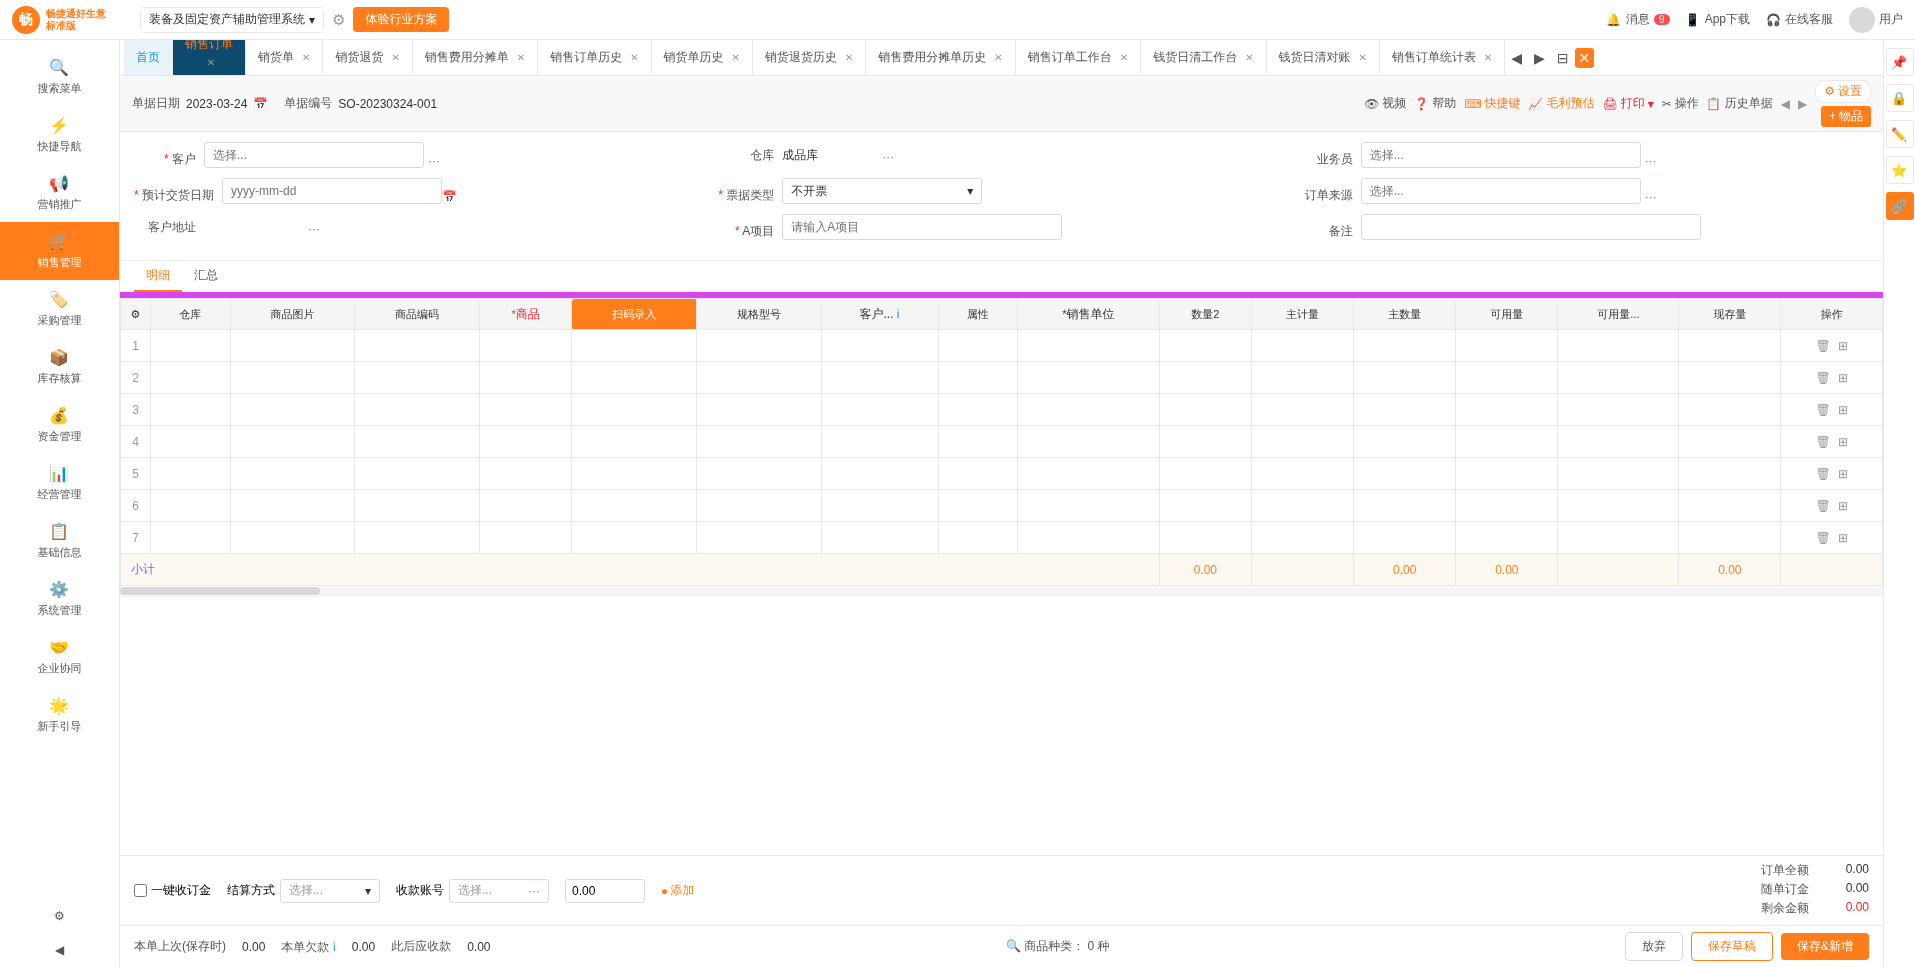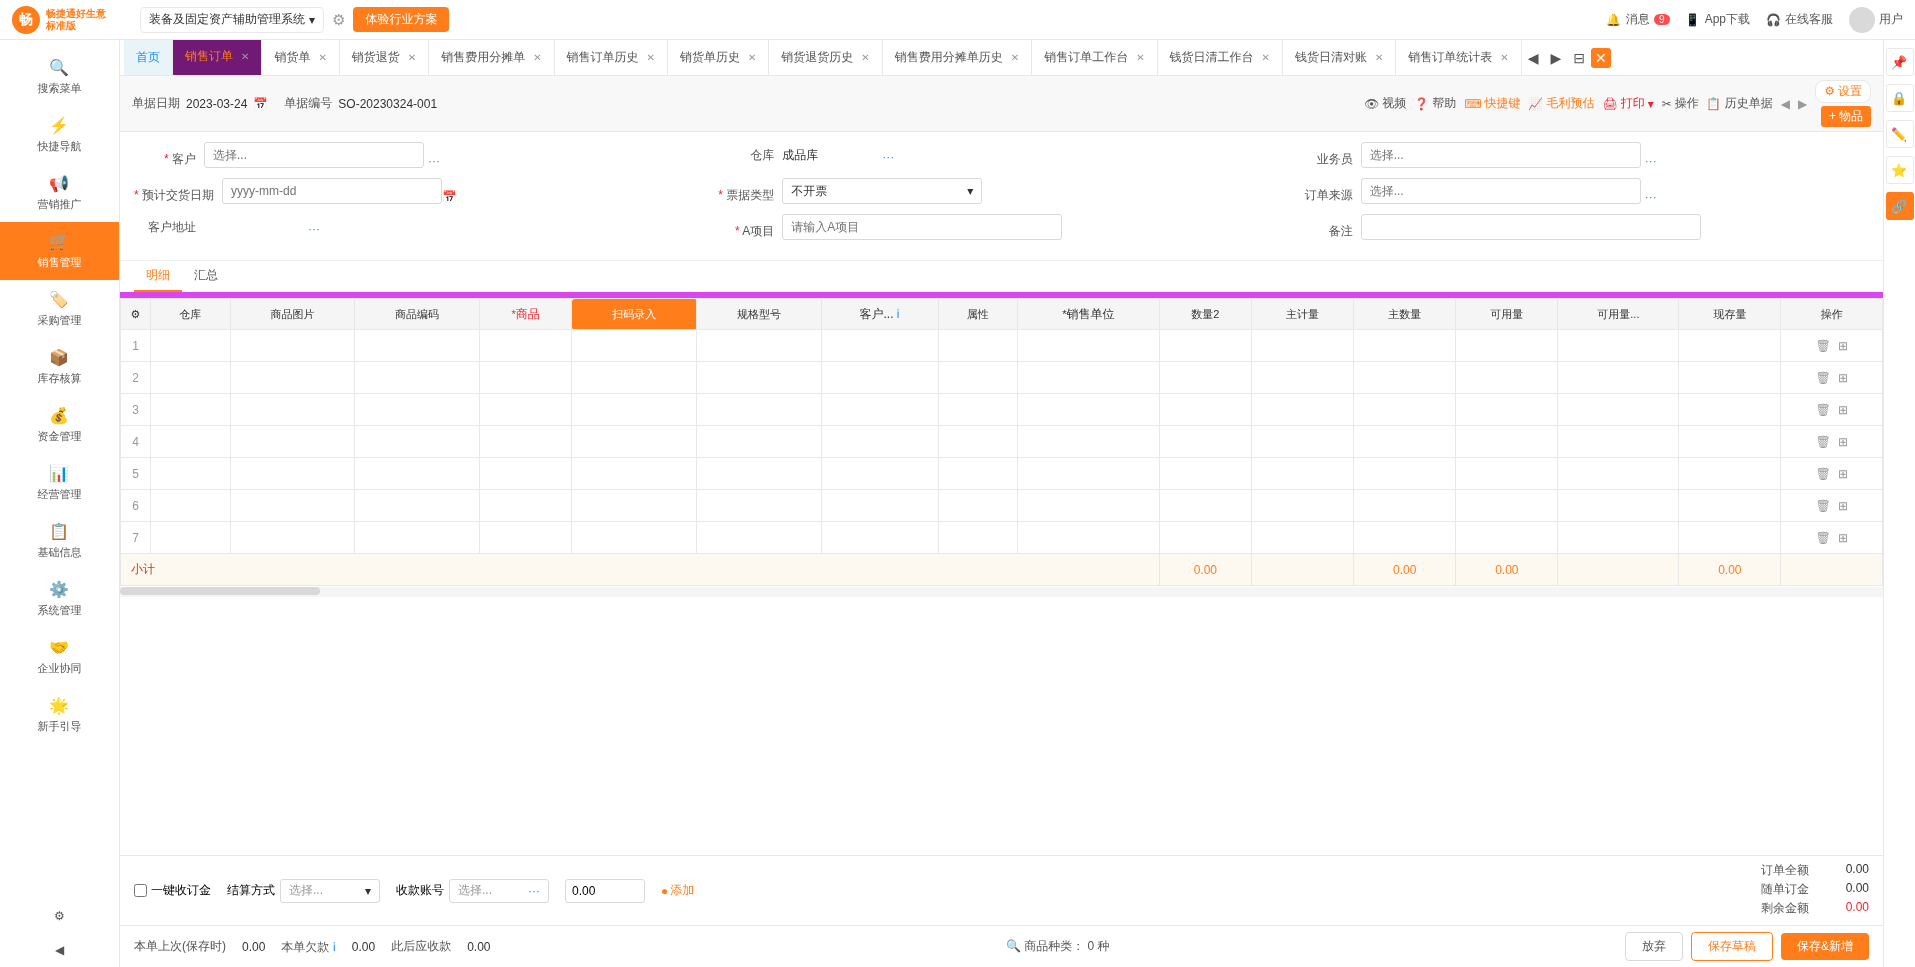--- a/index.html
+++ b/index.html
@@ -29,21 +29,21 @@
     .sidebar-item .s-label { font-size: 11px; }
     .sidebar-bottom { margin-top: auto; width: 100%; }
 
     
     .content-area { flex: 1; display: flex; flex-direction: column; overflow: hidden; }
     
     
     .tab-bar { background: #fff; border-bottom: 1px solid #e8e8e8; display: flex; align-items: center; padding: 0 4px; height: 36px; overflow: hidden; }
     .tab-item { padding: 0 12px; height: 44px; display: flex; align-items: center; gap: 4px; cursor: pointer; color: #555; white-space: nowrap; border-right: 1px solid #e8e8e8; font-size: 12px; }
     .tab-item.home { background: #e8f4f8; color: #1890ff; }
-    .tab-item.active { background: #701a75; color: #ff7d1a; border-bottom: 2px solid #ff7d1a; }
+    .tab-item.active { background: #0c4a6e; color: #ff7d1a; border-bottom: 2px solid #ff7d1a; flex-direction: column; }
     .tab-item .close-x { color: #999; font-size: 10px; margin-left: 4px; }
     .tab-nav-btn { padding: 0 6px; cursor: pointer; color: #555; font-size: 14px; }
 
     
     .form-area { background: #fff; flex: 1; overflow-y: auto; display: flex; flex-direction: column; }
     
     
     .form-toolbar { display: flex; align-items: center; justify-content: space-between; padding: 4px 12px; border-bottom: 1px solid #e8e8e8; background: #f8f8f8; }
     .form-toolbar-left { display: flex; align-items: center; gap: 16px; }
     .form-toolbar-right { display: flex; align-items: center; gap: 8px; }
@@ -573,21 +573,21 @@
       <td></td>
       <td></td>
       <td>
         <span style="cursor:pointer;color:#999;margin-right:4px;">🗑</span>
         <span style="cursor:pointer;color:#999;">⊞</span>
       </td>
     </tr>
             </tbody>
           <tfoot>
             <tr class="subtotal-row">
-              <td colspan="10" style="text-align:left;padding-left:10px;color:#c2410c;font-weight:500;">小计</td>
+              <td colspan="10" style="text-align:left;padding-left:10px;color:#8b5cf6;font-weight:500;">小计</td>
               <td class="total-num">0.00</td>
               <td></td>
               <td class="total-num">0.00</td>
               <td class="total-num">0.00</td>
               <td></td>
               <td class="total-num">0.00</td>
               <td></td>
             </tr>
           </tfoot>
         </table>

